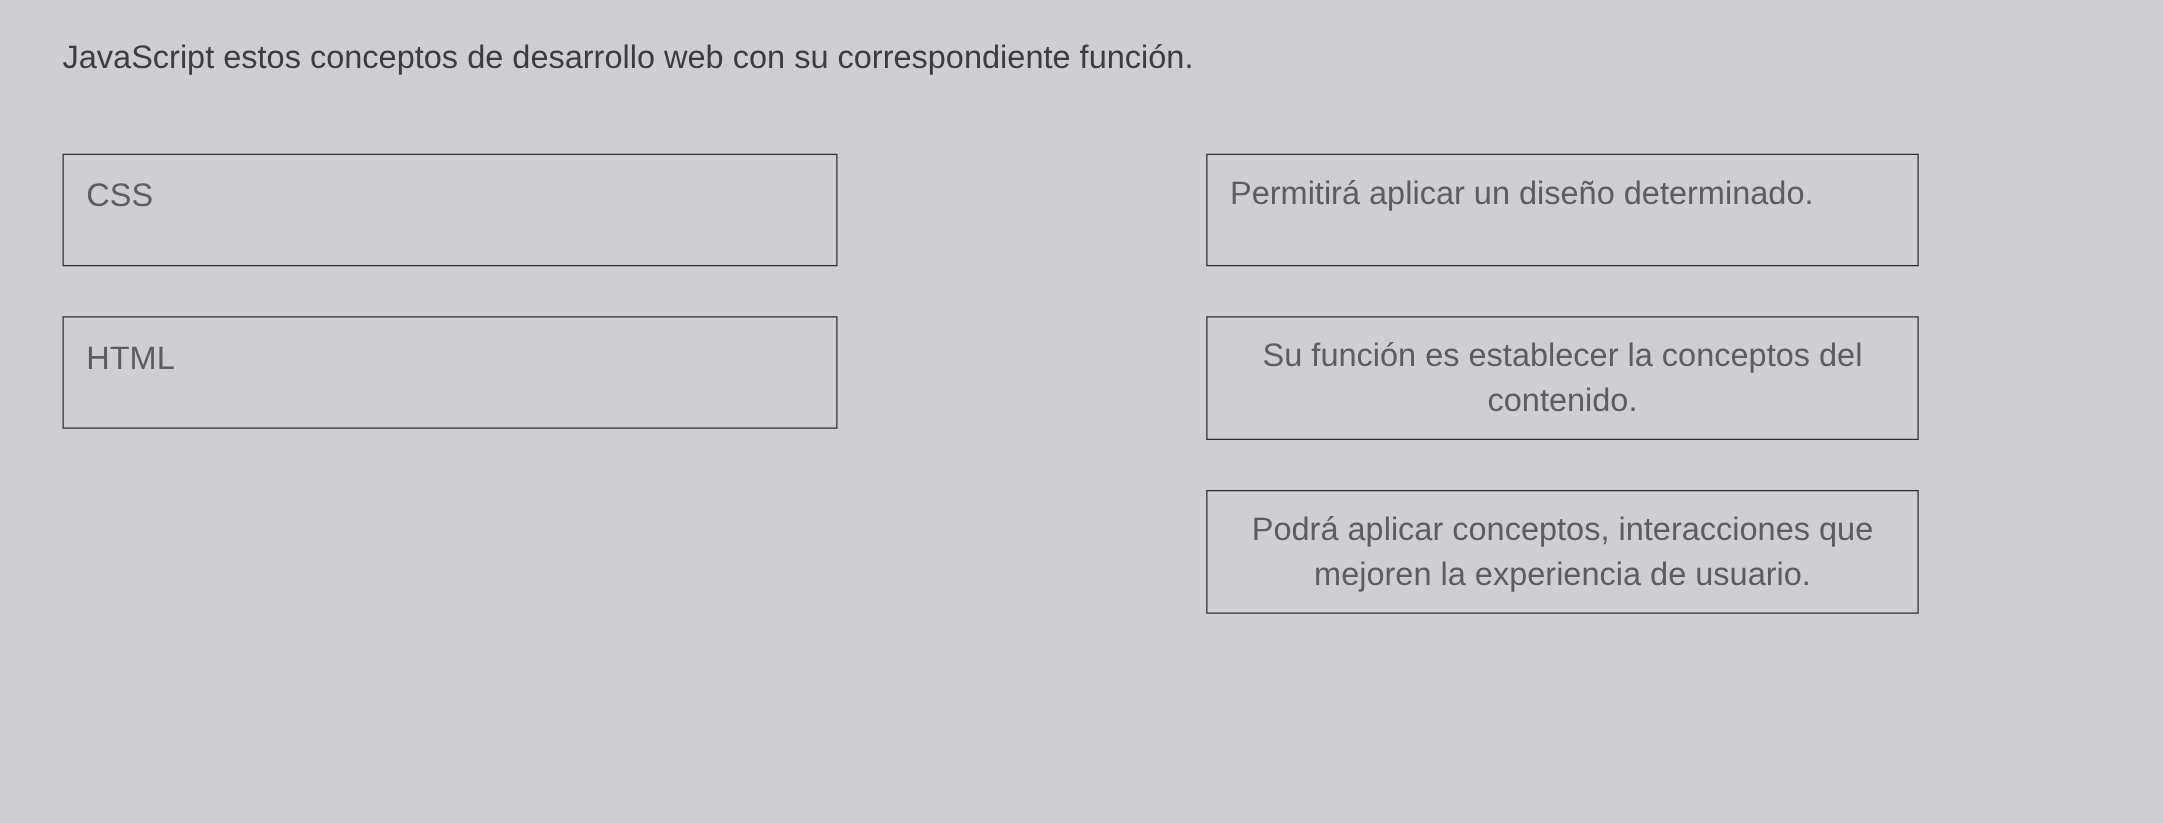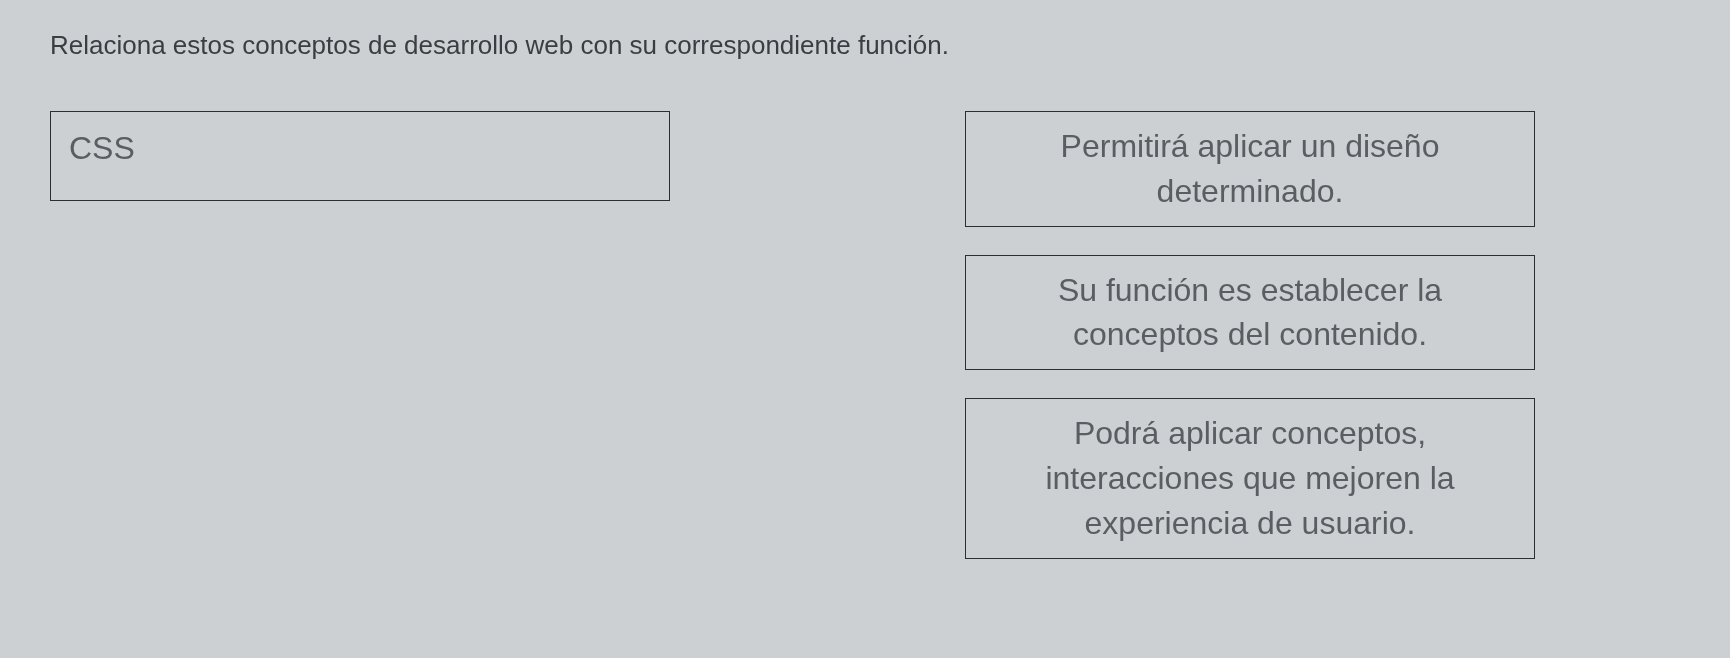--- a/index.html
+++ b/index.html
@@ -35,42 +35,46 @@
       width: 620px;
     }
     .right .item {
       width: 570px;
       text-align: center;
     }
     .item {
       border: 1.5px solid #2c2f31;
       padding: 12px 18px;
       min-height: 90px;
-      font-size: 32px;
+      font-size: 26px;
       color: #5a5e62;
       display: flex;
       align-items: flex-start;
       line-height: 1.4;
       background: transparent;
       cursor: pointer;
+      margin-top: 12px;
     }
     .left .item {
       align-items: flex-start;
       padding-top: 14px;
     }
   </style>
 </head>
 <body>
 
-<div class="prompt">Relaciona estos conceptos de desarrollo web con su correspondiente función.</div>
+<div class="prompt">JavaScript estos conceptos de desarrollo web con su correspondiente función.</div>
 
 <div class="columns">
   <div class="column left">
     <div class="item">
       <span>CSS</span>
+    </div>
+    <div class="item">
+      <span>HTML</span>
     </div>
   </div>
 
   <div class="column right">
     <div class="item">
       <span>Permitirá aplicar un diseño determinado.</span>
     </div>
     <div class="item">
       <span>Su función es establecer la conceptos del contenido.</span>
     </div>

